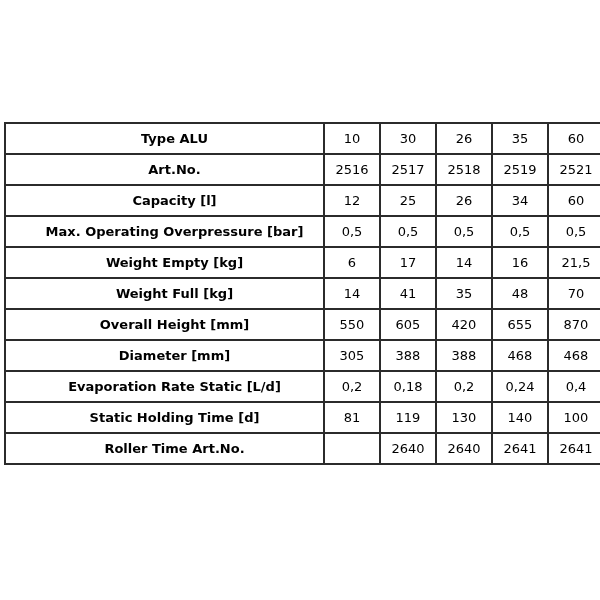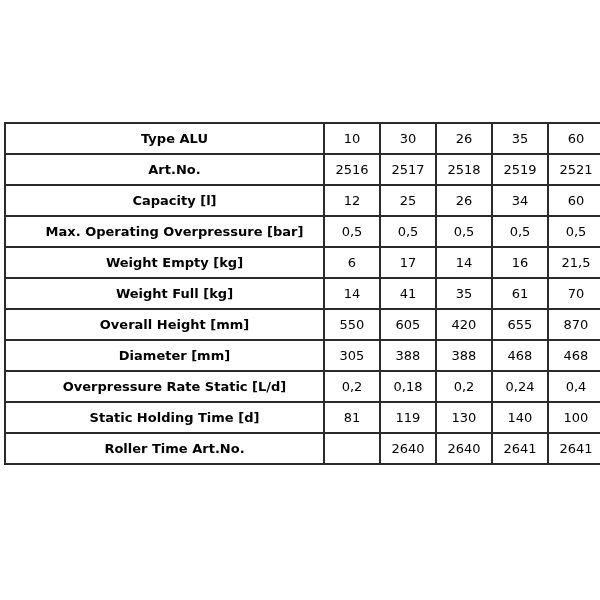--- a/index.html
+++ b/index.html
@@ -102,21 +102,21 @@
       <td class="value-cell">16</td>
       <td class="value-cell">21,5</td>
       <td class="value-cell">29,5</td>
     </tr>
 
     <tr>
       <td class="label-cell">Weight Full [kg]</td>
       <td class="value-cell">14</td>
       <td class="value-cell">41</td>
       <td class="value-cell">35</td>
-      <td class="value-cell">61</td>
+      <td class="value-cell">48</td>
       <td class="value-cell">70</td>
       <td class="value-cell">110</td>
     </tr>
 
     <tr>
       <td class="label-cell">Overall Height [mm]</td>
       <td class="value-cell">550</td>
       <td class="value-cell">605</td>
       <td class="value-cell">420</td>
       <td class="value-cell">655</td>
@@ -128,21 +128,21 @@
       <td class="label-cell">Diameter [mm]</td>
       <td class="value-cell">305</td>
       <td class="value-cell">388</td>
       <td class="value-cell">388</td>
       <td class="value-cell">468</td>
       <td class="value-cell">468</td>
       <td class="value-cell">510</td>
     </tr>
 
     <tr>
-      <td class="label-cell">Overpressure Rate Static [L/d]</td>
+      <td class="label-cell">Evaporation Rate Static [L/d]</td>
       <td class="value-cell">0,2</td>
       <td class="value-cell">0,18</td>
       <td class="value-cell">0,2</td>
       <td class="value-cell">0,24</td>
       <td class="value-cell">0,4</td>
       <td class="value-cell">0,55</td>
     </tr>
 
     <tr>
       <td class="label-cell">Static Holding Time [d]</td>

